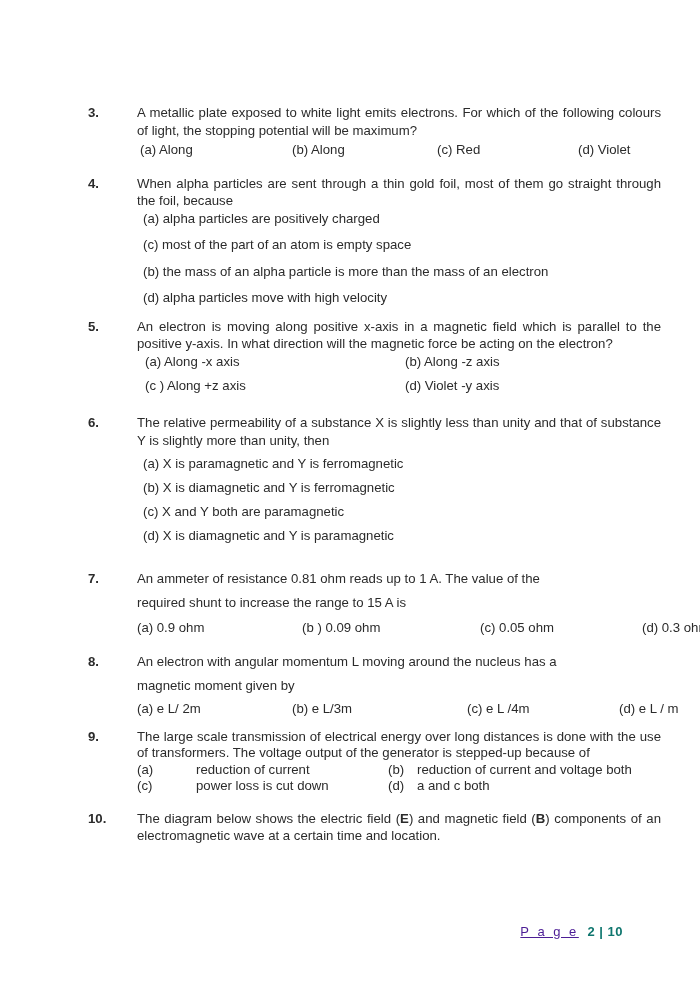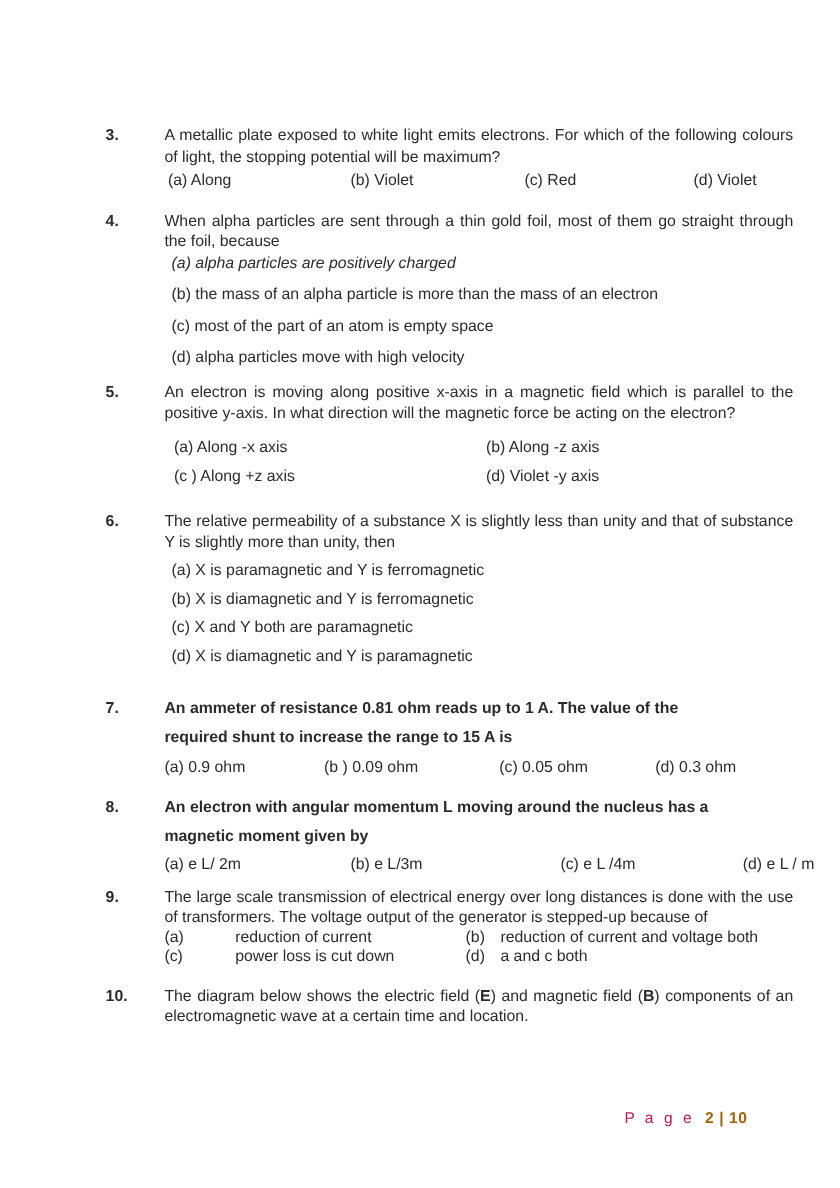--- a/index.html
+++ b/index.html
@@ -8,98 +8,98 @@
     font-family:"Liberation Sans", sans-serif;
     font-size:13.2px;color:#2b2b2b;
     position:relative;box-sizing:border-box;
     padding:104px 39px 0 88px;
     overflow:hidden;
   }
   .q{display:flex;}
   .qnum{width:49px;flex:none;font-weight:700;line-height:17.5px;}
   .qbody{width:524px;flex:none;}
   .qtext{margin:0;text-align:justify;line-height:17.5px;}
-  .qline{white-space:nowrap;font-weight:bold;}
+  .qline{white-space:nowrap;}
 
   
   .opts-row{display:flex;line-height:17.5px;margin-top:2px;padding-left:3px;}
   .opts-row .opt{flex:none;}
 
   
   .opts-stack{padding-left:6px;}
   .opts-stack .opt{line-height:17.5px;}
   .q4 .opts-stack .opt{margin-top:9px;}
-  .q4 .opts-stack .opt:first-child{margin-top:0;font-style:italic;}
+  .q4 .opts-stack .opt:first-child{margin-top:0;}
   .q6 .opts-stack{margin-top:6px;}
   .q6 .opts-stack .opt{margin-top:6.5px;}
   .q6 .opts-stack .opt:first-child{margin-top:0;}
 
   
   .q5 .opts-grid2{display:grid;grid-template-columns:260px auto;row-gap:6.5px;
-                  margin-top:11px;padding-left:8px;line-height:17.5px;}
+                  margin-top:0;padding-left:8px;line-height:17.5px;}
   .q9 .qtext{line-height:16.5px;}
   .q9 .qnum{line-height:16.5px;}
   .q9 .opts-grid2{display:grid;grid-template-columns:251px auto;line-height:16.5px;}
   .opt9{display:flex;}
   .opt9 .lbl{flex:none;}
   .q9 .opts-grid2 .opt9:nth-child(odd) .lbl{width:59px;}
   .q9 .opts-grid2 .opt9:nth-child(even) .lbl{width:29px;}
 
   
   .q7 .qtext,.q7 .opts-row,.q7 .qnum{line-height:24.5px;}
-  .q7 .opts-row{margin-top:0;padding-left:0;}
+  .q7 .opts-row{margin-top:0;padding-left:0;gap:32px;}
   .q8 .qtext,.q8 .opts-row,.q8 .qnum{line-height:23.5px;}
   .q8 .opts-row{margin-top:0;padding-left:0;gap:16px;}
 
   
   .q3 .opt-1{width:152px;} .q3 .opt-2{width:145px;} .q3 .opt-3{width:141px;}
   .q7 .opt-1{width:133px;} .q7 .opt-2{width:146px;} .q7 .opt-3{width:130px;}
   .q8 .opt-1{width:139px;} .q8 .opt-2{width:159px;} .q8 .opt-3{width:136px;}
 
   
   .q3{margin-bottom:16px;}
   .q4{margin-bottom:11px;}
   .q5{margin-bottom:20px;}
   .q6{margin-bottom:22px;}
   .q7{margin-bottom:10px;}
   .q8{margin-bottom:8px;}
   .q9{margin-bottom:15px;}
 
   b{font-weight:700;}
 
   .footer{position:absolute;right:77px;top:924px;font-size:13px;white-space:nowrap;}
-  .footer .pg{color:#be185d;letter-spacing:2.5px;}
-  .footer .pn{color:#a16207;font-weight:700;margin-left:5px;letter-spacing:0.5px;text-align:center;}
+  .footer .pg{color:#4c1d95;letter-spacing:2.5px;text-decoration:underline;}
+  .footer .pn{color:#0f766e;font-weight:700;margin-left:5px;letter-spacing:0.5px;text-align:center;}
 </style>
 </head>
 <body>
 
 <div class="page">
 
   <div class="q q3">
     <div class="qnum">3.</div>
     <div class="qbody">
       <p class="qtext">A metallic plate exposed to white light emits electrons. For which of the following colours of light, the stopping potential will be maximum?</p>
       <div class="opts-row">
         <span class="opt opt-1">(a) Along</span>
-        <span class="opt opt-2">(b) Violet</span>
+        <span class="opt opt-2">(b) Along</span>
         <span class="opt opt-3">(c) Red</span>
         <span class="opt">(d) Violet</span>
       </div>
     </div>
   </div>
 
   <div class="q q4">
     <div class="qnum">4.</div>
     <div class="qbody">
       <p class="qtext">When alpha particles are sent through a thin gold foil, most of them go straight through the foil, because</p>
       <div class="opts-stack">
         <div class="opt">(a) alpha particles are positively charged</div>
+        <div class="opt">(c) most of the part of an atom is empty space</div>
         <div class="opt">(b) the mass of an alpha particle is more than the mass of an electron</div>
-        <div class="opt">(c) most of the part of an atom is empty space</div>
         <div class="opt">(d) alpha particles move with high velocity</div>
       </div>
     </div>
   </div>
 
   <div class="q q5">
     <div class="qnum">5.</div>
     <div class="qbody">
       <p class="qtext">An electron is moving along positive x-axis in a magnetic field which is parallel to the positive y-axis. In what direction will the magnetic force be acting on the electron?</p>
       <div class="opts-grid2">

